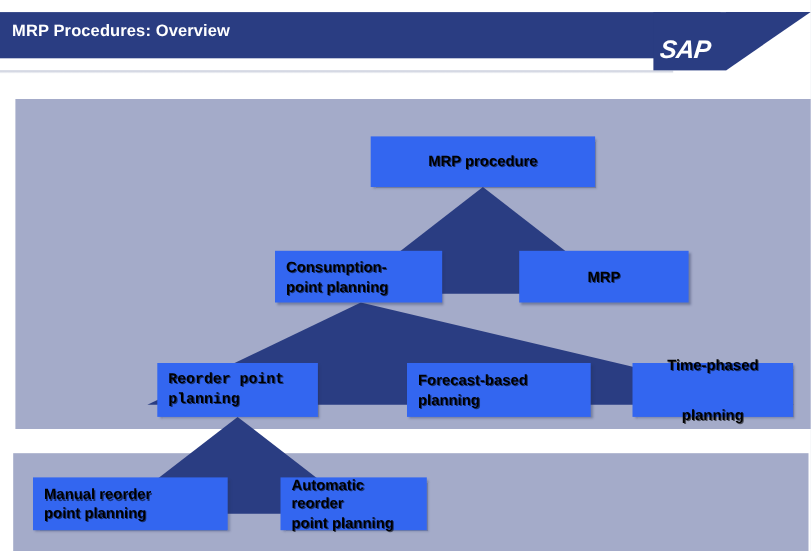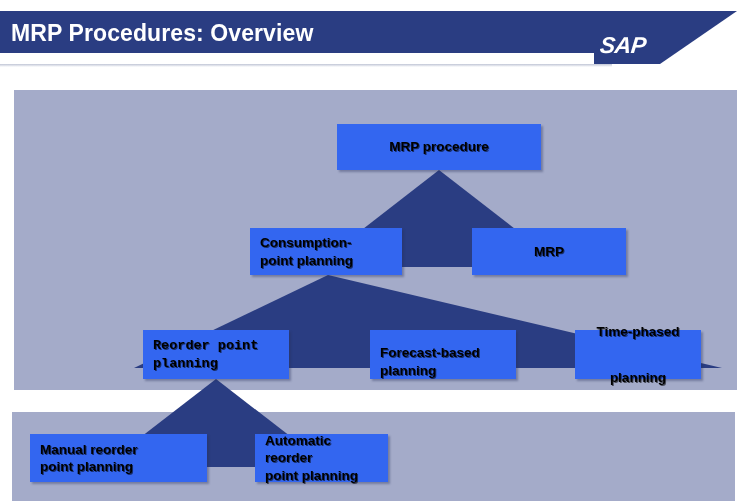--- a/index.html
+++ b/index.html
@@ -30,21 +30,21 @@
     top: 0;
     width: 655px;
     height: 42px;
     background: #2a3d82;
   }
   .header-title {
     position: absolute;
     left: 11px;
     top: 9px;
     color: #ffffff;
-    font-size: 23px;
+    font-size: 15px;
     font-weight: bold;
     letter-spacing: 0.1px;
     white-space: nowrap;
   }
   
   .sap-logo {
     position: absolute;
     left: 594px;
     top: 0;
     width: 143px;
@@ -143,22 +143,22 @@
   .node.align-center {
     align-items: center;
     text-align: center;
   }
 
   
   .node-mrp-procedure      { left: 337px; top: 124px; width: 204px; height: 46px; }
   .node-consumption        { left: 250px; top: 228px; width: 152px; height: 47px; }
   .node-mrp                { left: 472px; top: 228px; width: 154px; height: 47px; }
   .node-reorder-point      { left: 143px; top: 330px; width: 146px; height: 49px; font-family: Liberation Mono, monospace; }
-  .node-forecast-based     { left: 370px; top: 330px; width: 146px; height: 49px; justify-content: flex-end; }
-  .node-time-phased        { left: 575px; top: 330px; width: 126px; height: 49px; gap: 29px; }
+  .node-forecast-based     { left: 370px; top: 330px; width: 167px; height: 49px; }
+  .node-time-phased        { left: 575px; top: 330px; width: 146px; height: 49px; gap: 29px; }
   .node-manual-reorder     { left: 30px; top: 434px; width: 177px; height: 48px; }
   .node-automatic-reorder  { left: 255px; top: 434px; width: 133px; height: 48px; }
 </style>
 </head>
 <body>
 
 <div class="slide-header">
   <div class="header-bar"></div>
   <div class="header-title">MRP Procedures: Overview</div>
   <div class="sap-logo">

